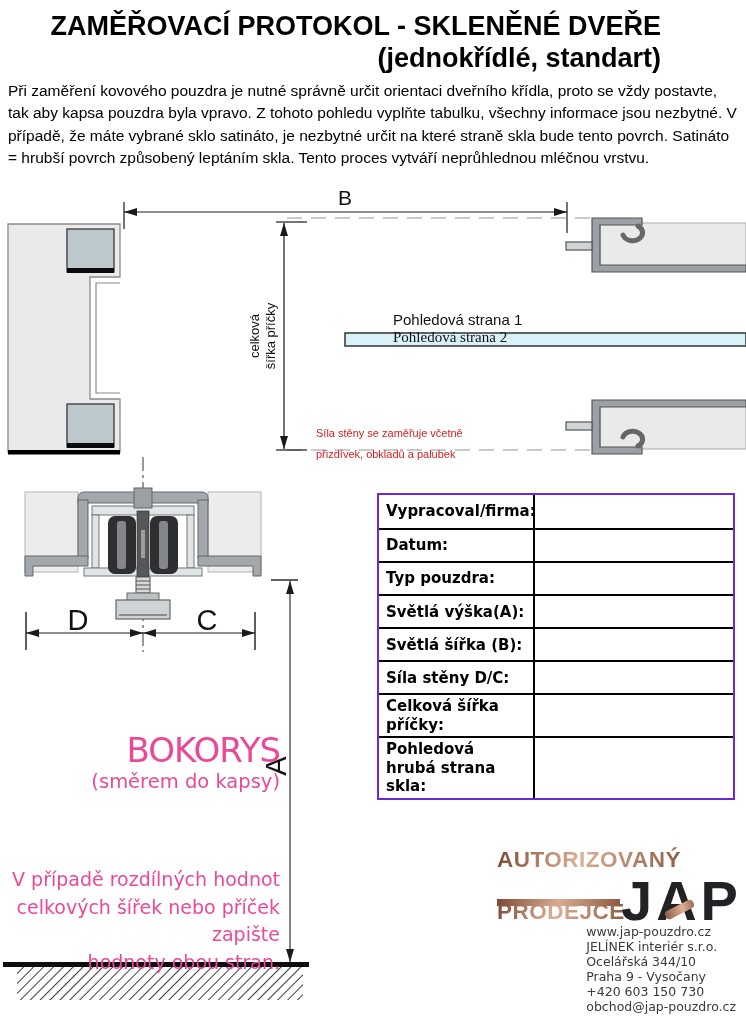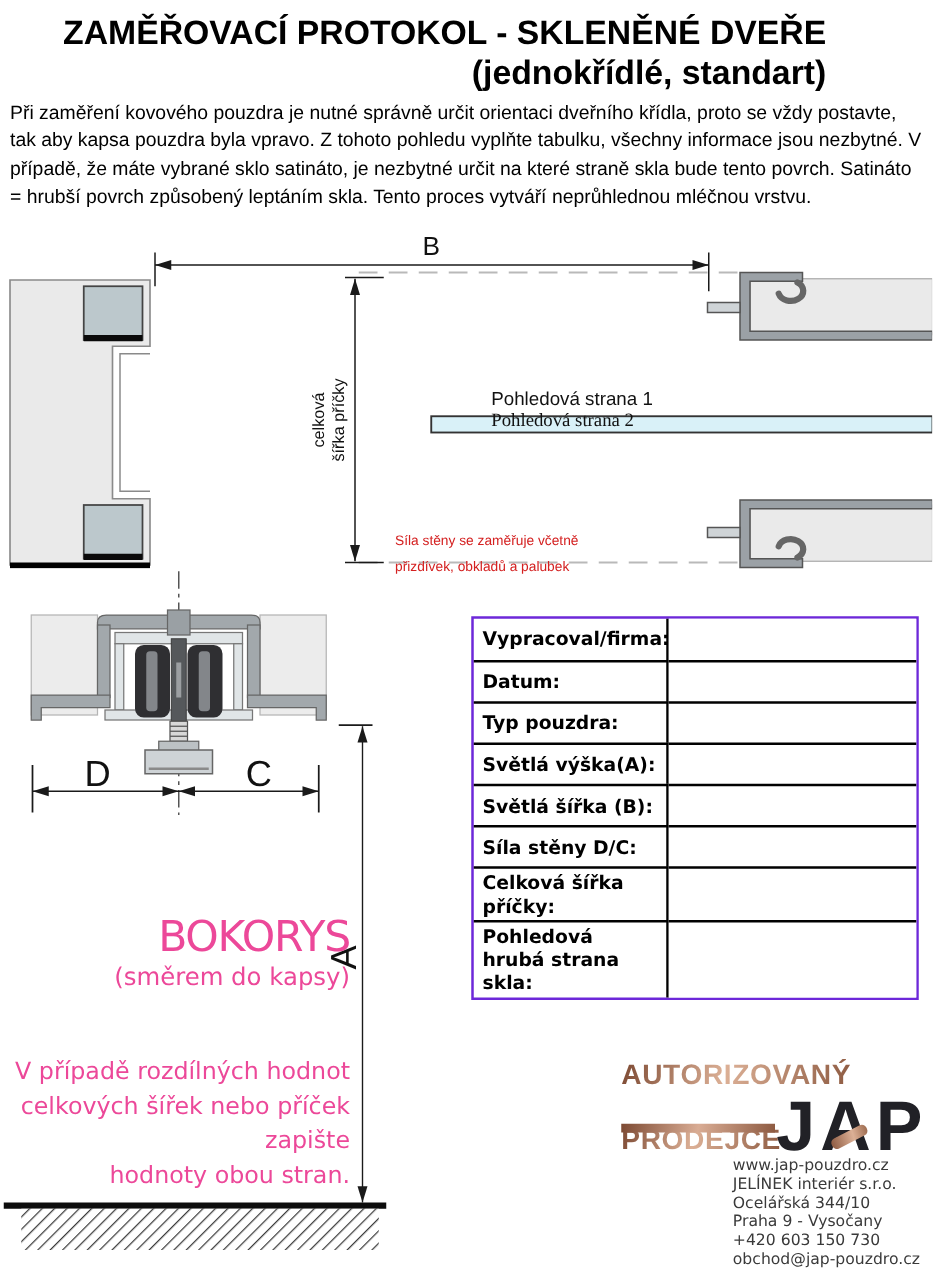--- a/index.html
+++ b/index.html
@@ -43,21 +43,21 @@
   .lbl-a {
     left:257px; top:749px; width:40px; height:34px; text-align:center;
     font-size:29px; transform:rotate(-90deg); transform-origin:center;
   }
 
   
   .bok { left:0; top:0; width:280px; text-align:right; color:#ec4899; }
   .bok-heading { top:730px; font-size:34px; letter-spacing:-1px; }
   .bok-sub1 { top:770px; font-size:19.5px;padding-left:28px; }
   .bok-sub2 { top:792px; font-size:19.5px; }
-  .bok-note { top:844px; font-size:19px; line-height:27.5px; white-space:pre-line; }
+  .bok-note { top:866px; font-size:19px; line-height:27.5px; white-space:pre-line; }
 
   
   .form-table {
     left:377px; top:493px; width:358px; height:307px;
     border:2px solid #6d28d9; display:grid;
     grid-template-columns:156px 1fr;
     grid-template-rows:repeat(8,1fr);
     background:#fff;
   }
   .form-table .cell {

